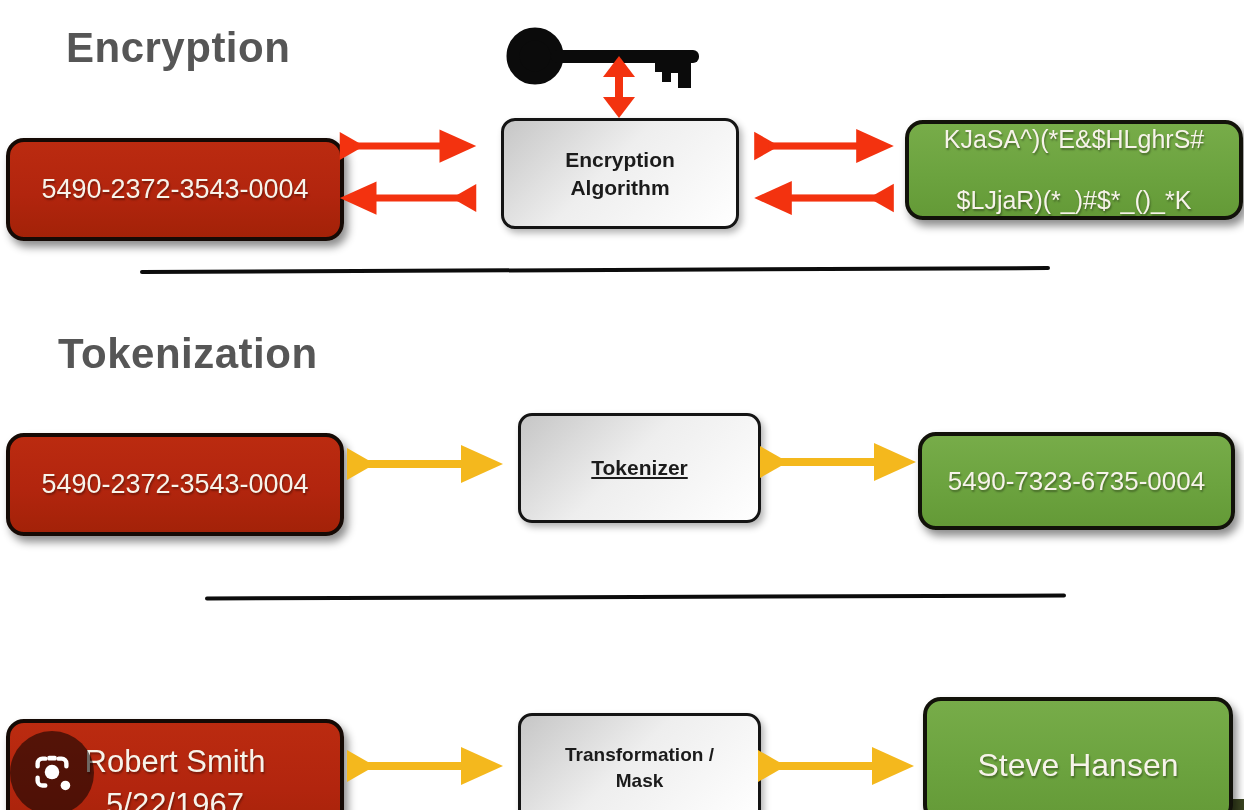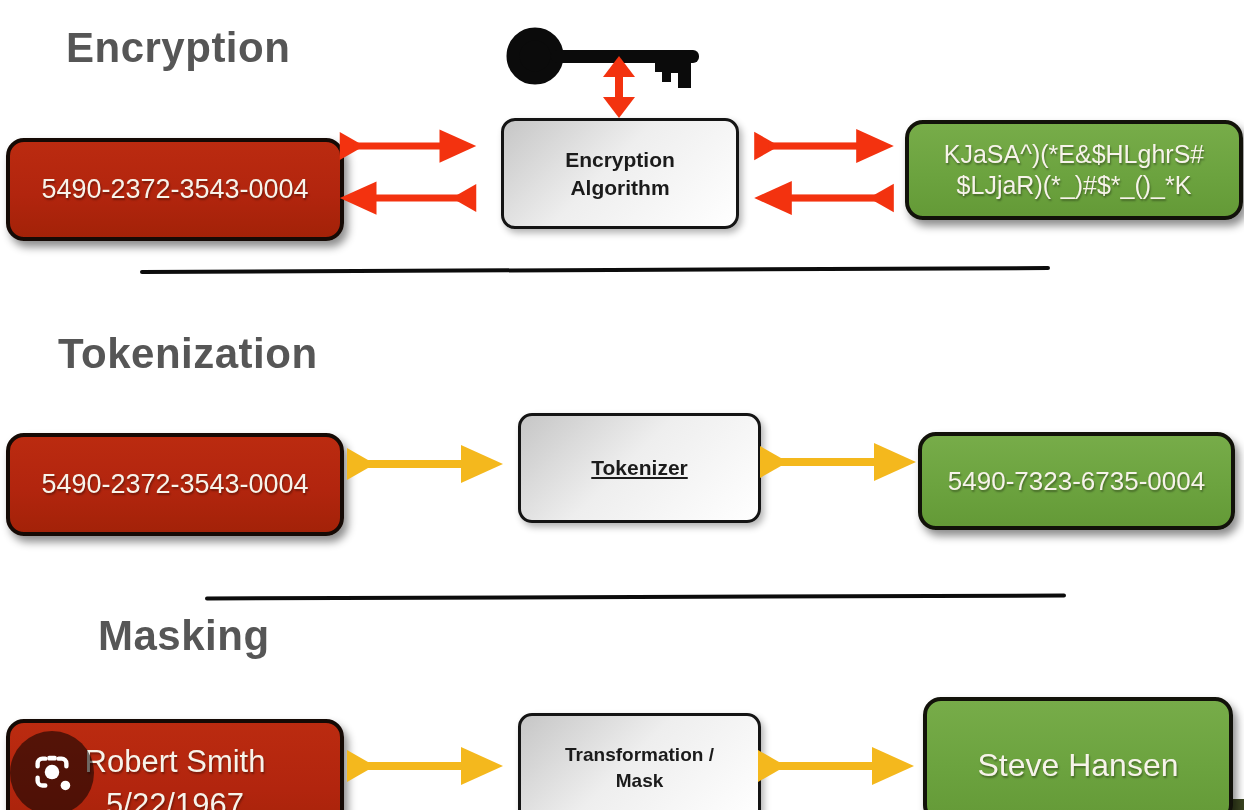--- a/index.html
+++ b/index.html
@@ -92,21 +92,21 @@
     <polygon points="2,3 2,35 30,19"></polygon>
       <rect x="18" y="15" width="102" height="8"></rect>
       <polygon points="116,0 158,19 116,38"></polygon>
   </svg>
   <svg class="arrow red flip" style="left:752px;top:181px;" width="144" height="34" viewBox="0 0 160 38">
     <polygon points="2,3 2,35 30,19"></polygon>
       <rect x="18" y="15" width="102" height="8"></rect>
       <polygon points="116,0 158,19 116,38"></polygon>
   </svg>
 
-  <div class="card green" style="left:905px;top:120px;width:330px;height:92px;font-size:25px;line-height:31px;">
+  <div class="card green" style="left:905px;top:120px;width:330px;height:92px;font-size:25px;line-height:31px;justify-content:space-between;">
     <span class="l1">KJaSA^)(*E&amp;$HLghrS#</span>
     <span class="l1">$LJjaR)(*_)#$*_()_*K</span>
   </div>
 
   <div class="divider" style="left:140px;top:268px;width:910px;transform:rotate(-0.25deg);"></div>
 
   <div class="section-title" style="left:58px;top:310px;margin-top:20px;">Tokenization</div>
 
   <div class="card red fs-xl" style="left:6px;top:413px;width:330px;height:95px;">
     <span class="l1">5490-2372-3543-0004</span>
@@ -127,21 +127,20 @@
       <rect x="18" y="15" width="102" height="8"></rect>
       <polygon points="116,0 158,19 116,38"></polygon>
   </svg>
 
   <div class="card green" style="left:918px;top:432px;width:309px;height:90px;font-size:26px;">
     <span class="l1">5490-7323-6735-0004</span>
   </div>
 
   <div class="divider" style="left:205px;top:595px;width:861px;transform:rotate(-0.2deg);"></div>
 
-  <div class="section-title" style="left:98px;top:612px;">Masking</div>
 
   <div class="card red" style="left:6px;top:699px;width:330px;height:120px;font-size:31px;line-height:43px;">
     <span class="l1">Robert Smith</span>
     <span class="l1">5/22/1967</span>
   </div>
 
   <svg class="arrow gold" style="left:345px;top:747px;" width="160" height="38" viewBox="0 0 160 38">
     <polygon points="2,3 2,35 30,19"></polygon>
       <rect x="18" y="15" width="102" height="8"></rect>
       <polygon points="116,0 158,19 116,38"></polygon>

